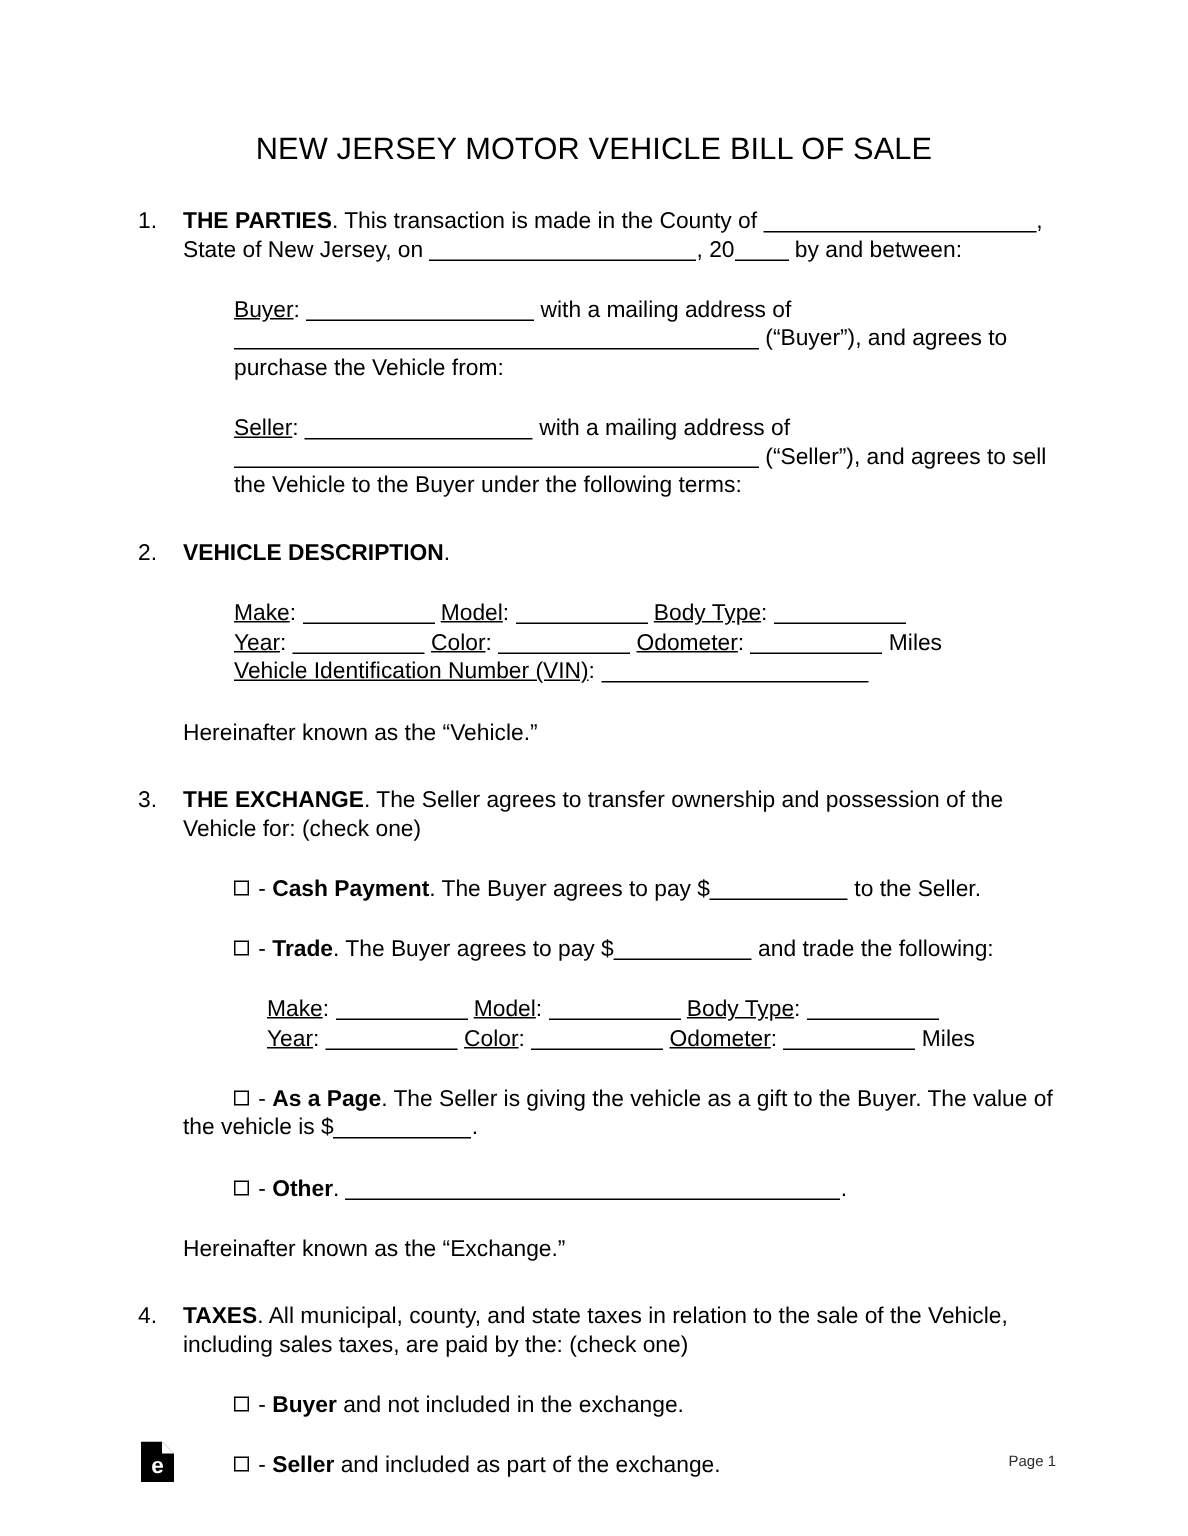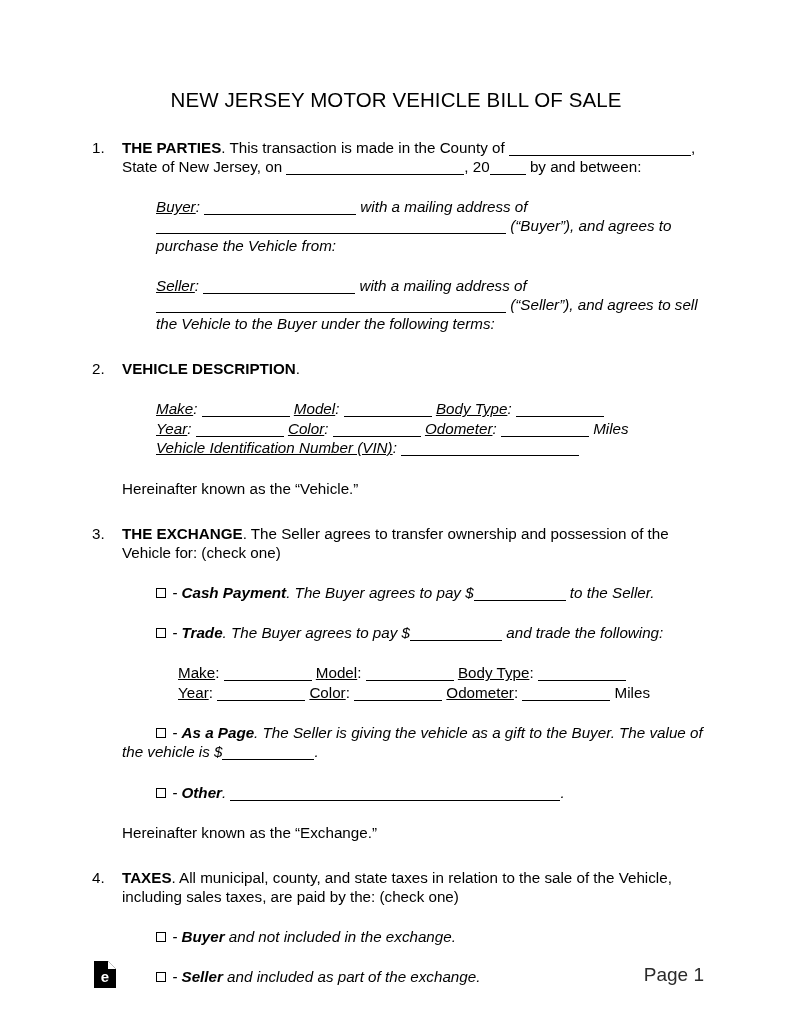--- a/index.html
+++ b/index.html
@@ -47,21 +47,20 @@
   .clause .num {
     position: absolute;
     left: 4px;
     top: 0;
     font-size: 15.2px;
   }
   .b { font-weight: bold; }
   .u { text-decoration: underline; }
   .indent {
     padding-left: 34px;
-    font-style: italic;
   }
   .indent2 {
     padding-left: 56px;
   }
   .gap-md { height: 21px; }
   .gap-lg { height: 26px; }
   
   .blank {
     display: inline-block;
     border-bottom: 1.6px solid #000;
@@ -101,21 +100,21 @@
     display: flex;
     align-items: center;
     justify-content: space-between;
   }
   .logo {
     position: relative;
     width: 22px;
     height: 27px;
   }
   .page-num {
-    font-size: 19px;
+    font-size: 10px;
     color: #2b2b2b;
   }
 </style>
 </head>
 <body>
 
 <div class="page">
 
   <h1 class="doc-title">NEW JERSEY MOTOR VEHICLE BILL OF SALE</h1>
 

